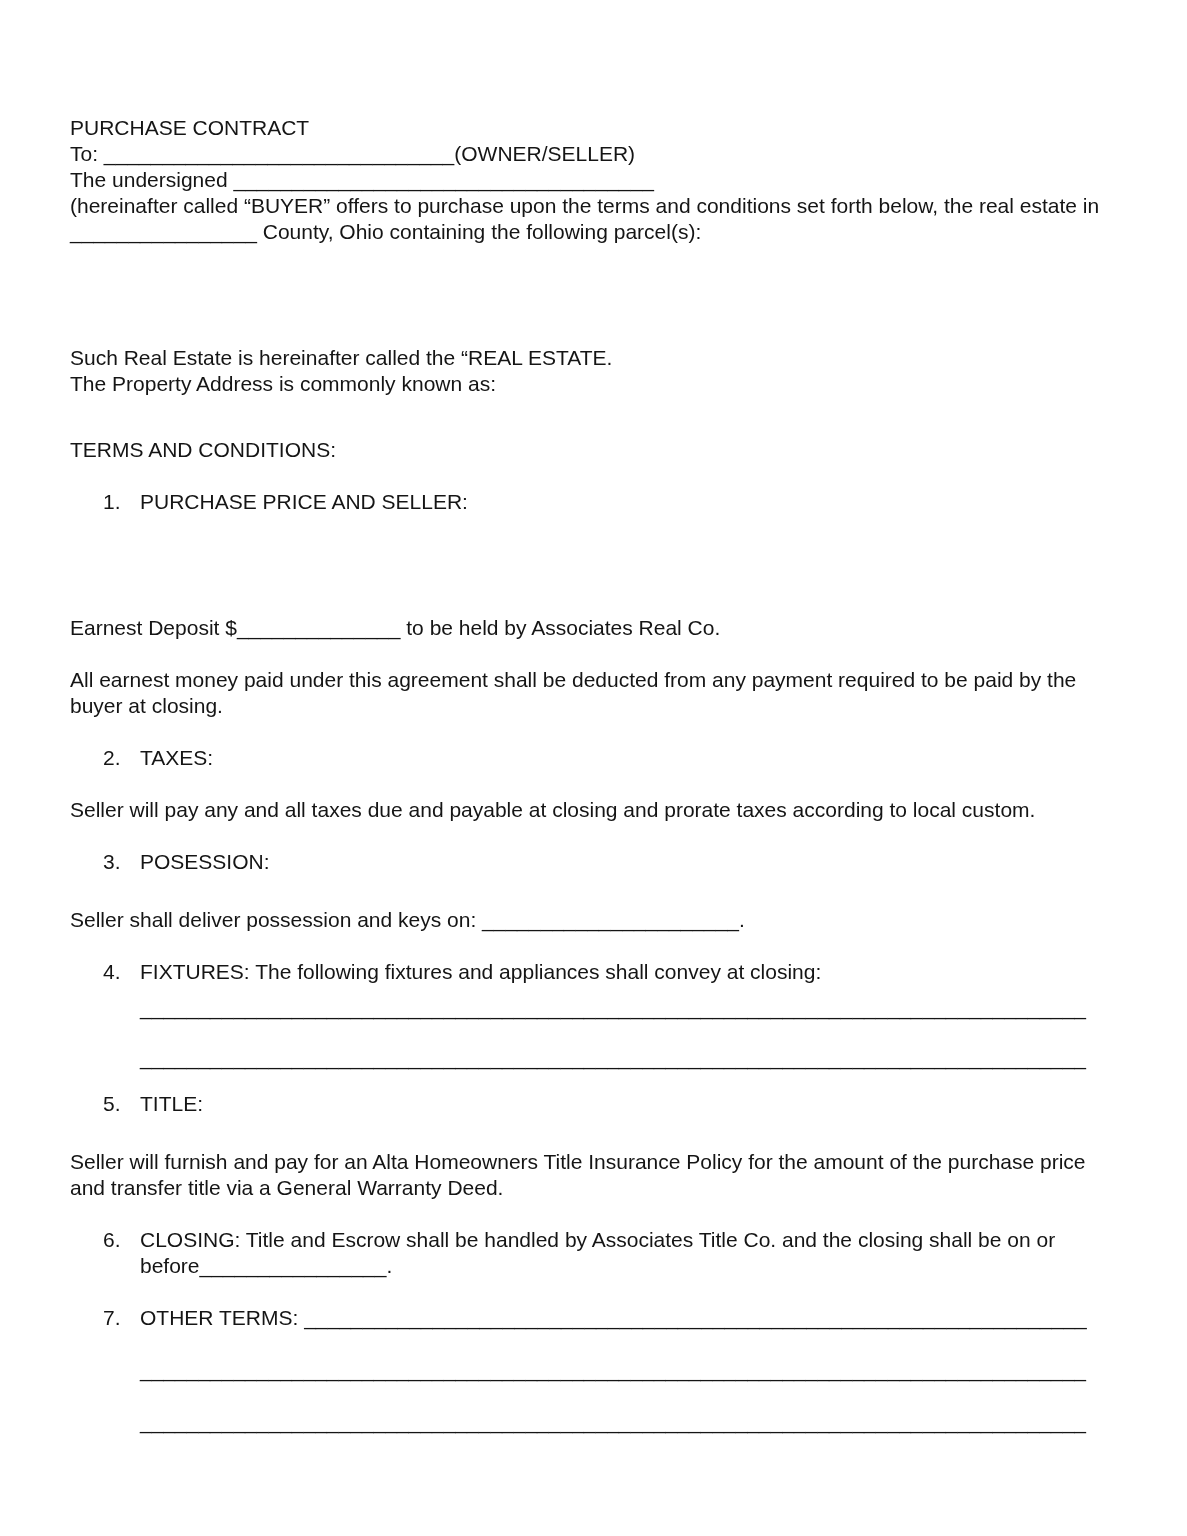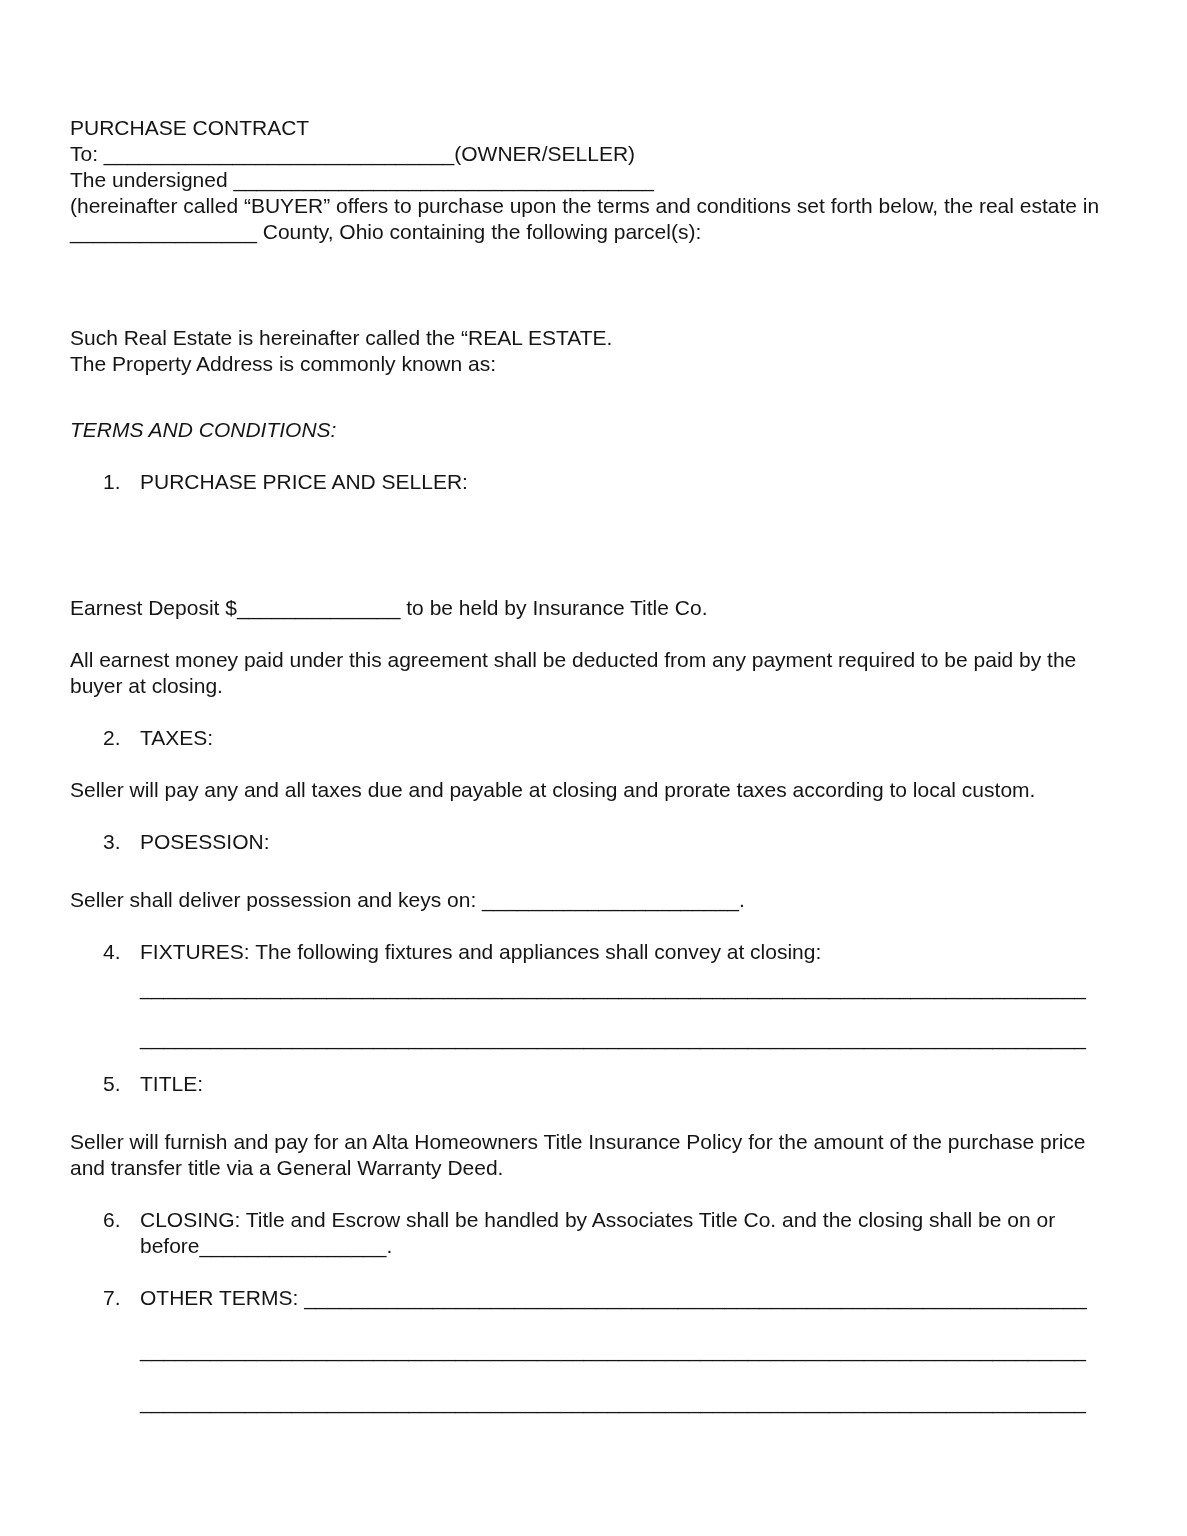--- a/index.html
+++ b/index.html
@@ -33,22 +33,22 @@
     padding-left: 70px;
   }
   .item .num {
     position: absolute;
     left: 33px;
     top: 0;
   }
   .cont { padding-left: 70px; }           
   .blankline { padding-left: 70px; }      
   
-  .gap-such     { margin-top: 80px; }
-  .gap-terms    { margin-top: 40px; font-style: italic; }
+  .gap-such     { margin-top: 100px; }
+  .gap-terms    { margin-top: 40px; }
   .gap-26       { margin-top: 26px; }
   .gap-earnest  { margin-top: 100px; }
   .gap-16       { margin-top: 32px; }
   .gap-10       { margin-top: 10px; }
   .gap-24       { margin-top: 24px; }
   .gap-20       { margin-top: 20px; }
 </style>
 </head>
 <body>
 
@@ -64,21 +64,21 @@
 
   <div class="ln"><span>________________</span><span> County, Ohio containing the following parcel(s):</span></div>
 
   <div class="ln gap-such">Such Real Estate is hereinafter called the “REAL ESTATE.</div>
   <div class="ln">The Property Address is commonly known as:</div>
 
   <div class="ln gap-terms">TERMS AND CONDITIONS:</div>
 
   <div class="ln item gap-26"><span class="num">1.</span><span>PURCHASE PRICE AND SELLER:</span></div>
 
-  <div class="ln gap-earnest"><span>Earnest Deposit $</span><span>______________</span><span> to be held by Insurance Title Co.</span></div>
+  <div class="ln gap-earnest"><span>Earnest Deposit $</span><span>______________</span><span> to be held by Associates Real Co.</span></div>
 
   <div class="ln gap-26">All earnest money paid under this agreement shall be deducted from any payment required to be paid by the</div>
   <div class="ln">buyer at closing.</div>
 
   <div class="ln item gap-26"><span class="num">2.</span><span>TAXES:</span></div>
 
   <div class="ln gap-26">Seller will pay any and all taxes due and payable at closing and prorate taxes according to local custom.</div>
 
   <div class="ln item gap-26"><span class="num">3.</span><span>POSESSION:</span></div>
 

